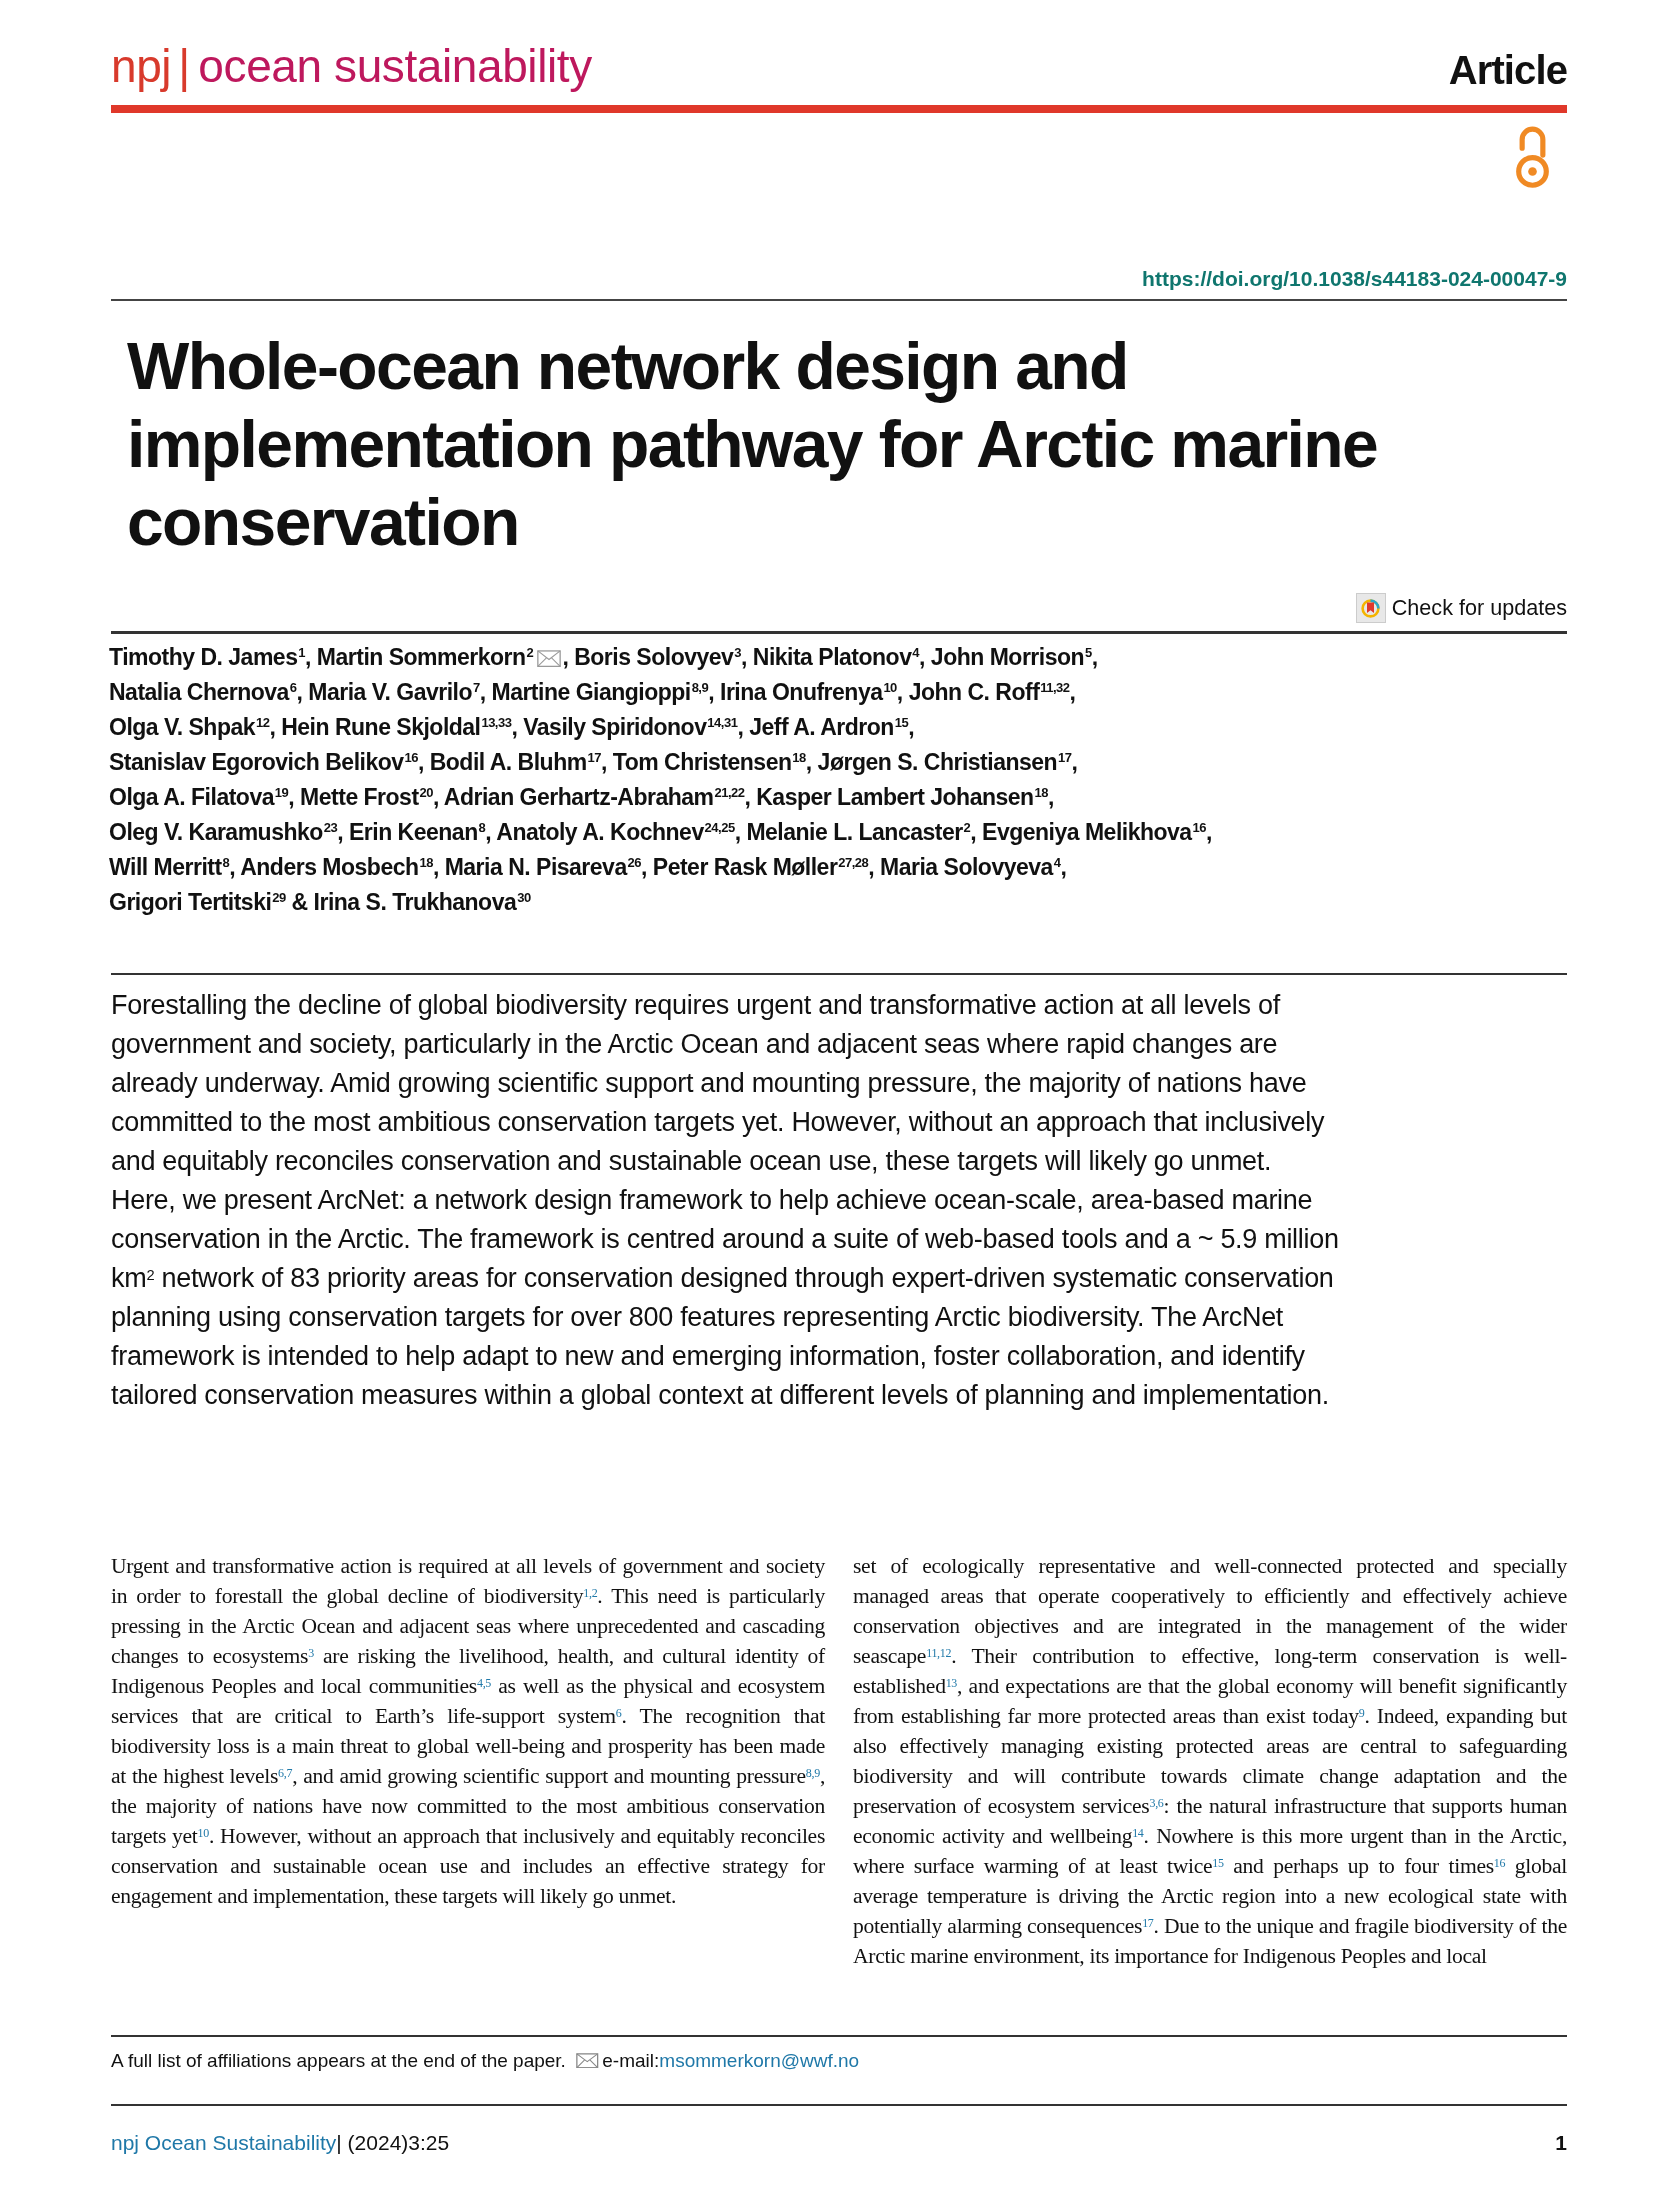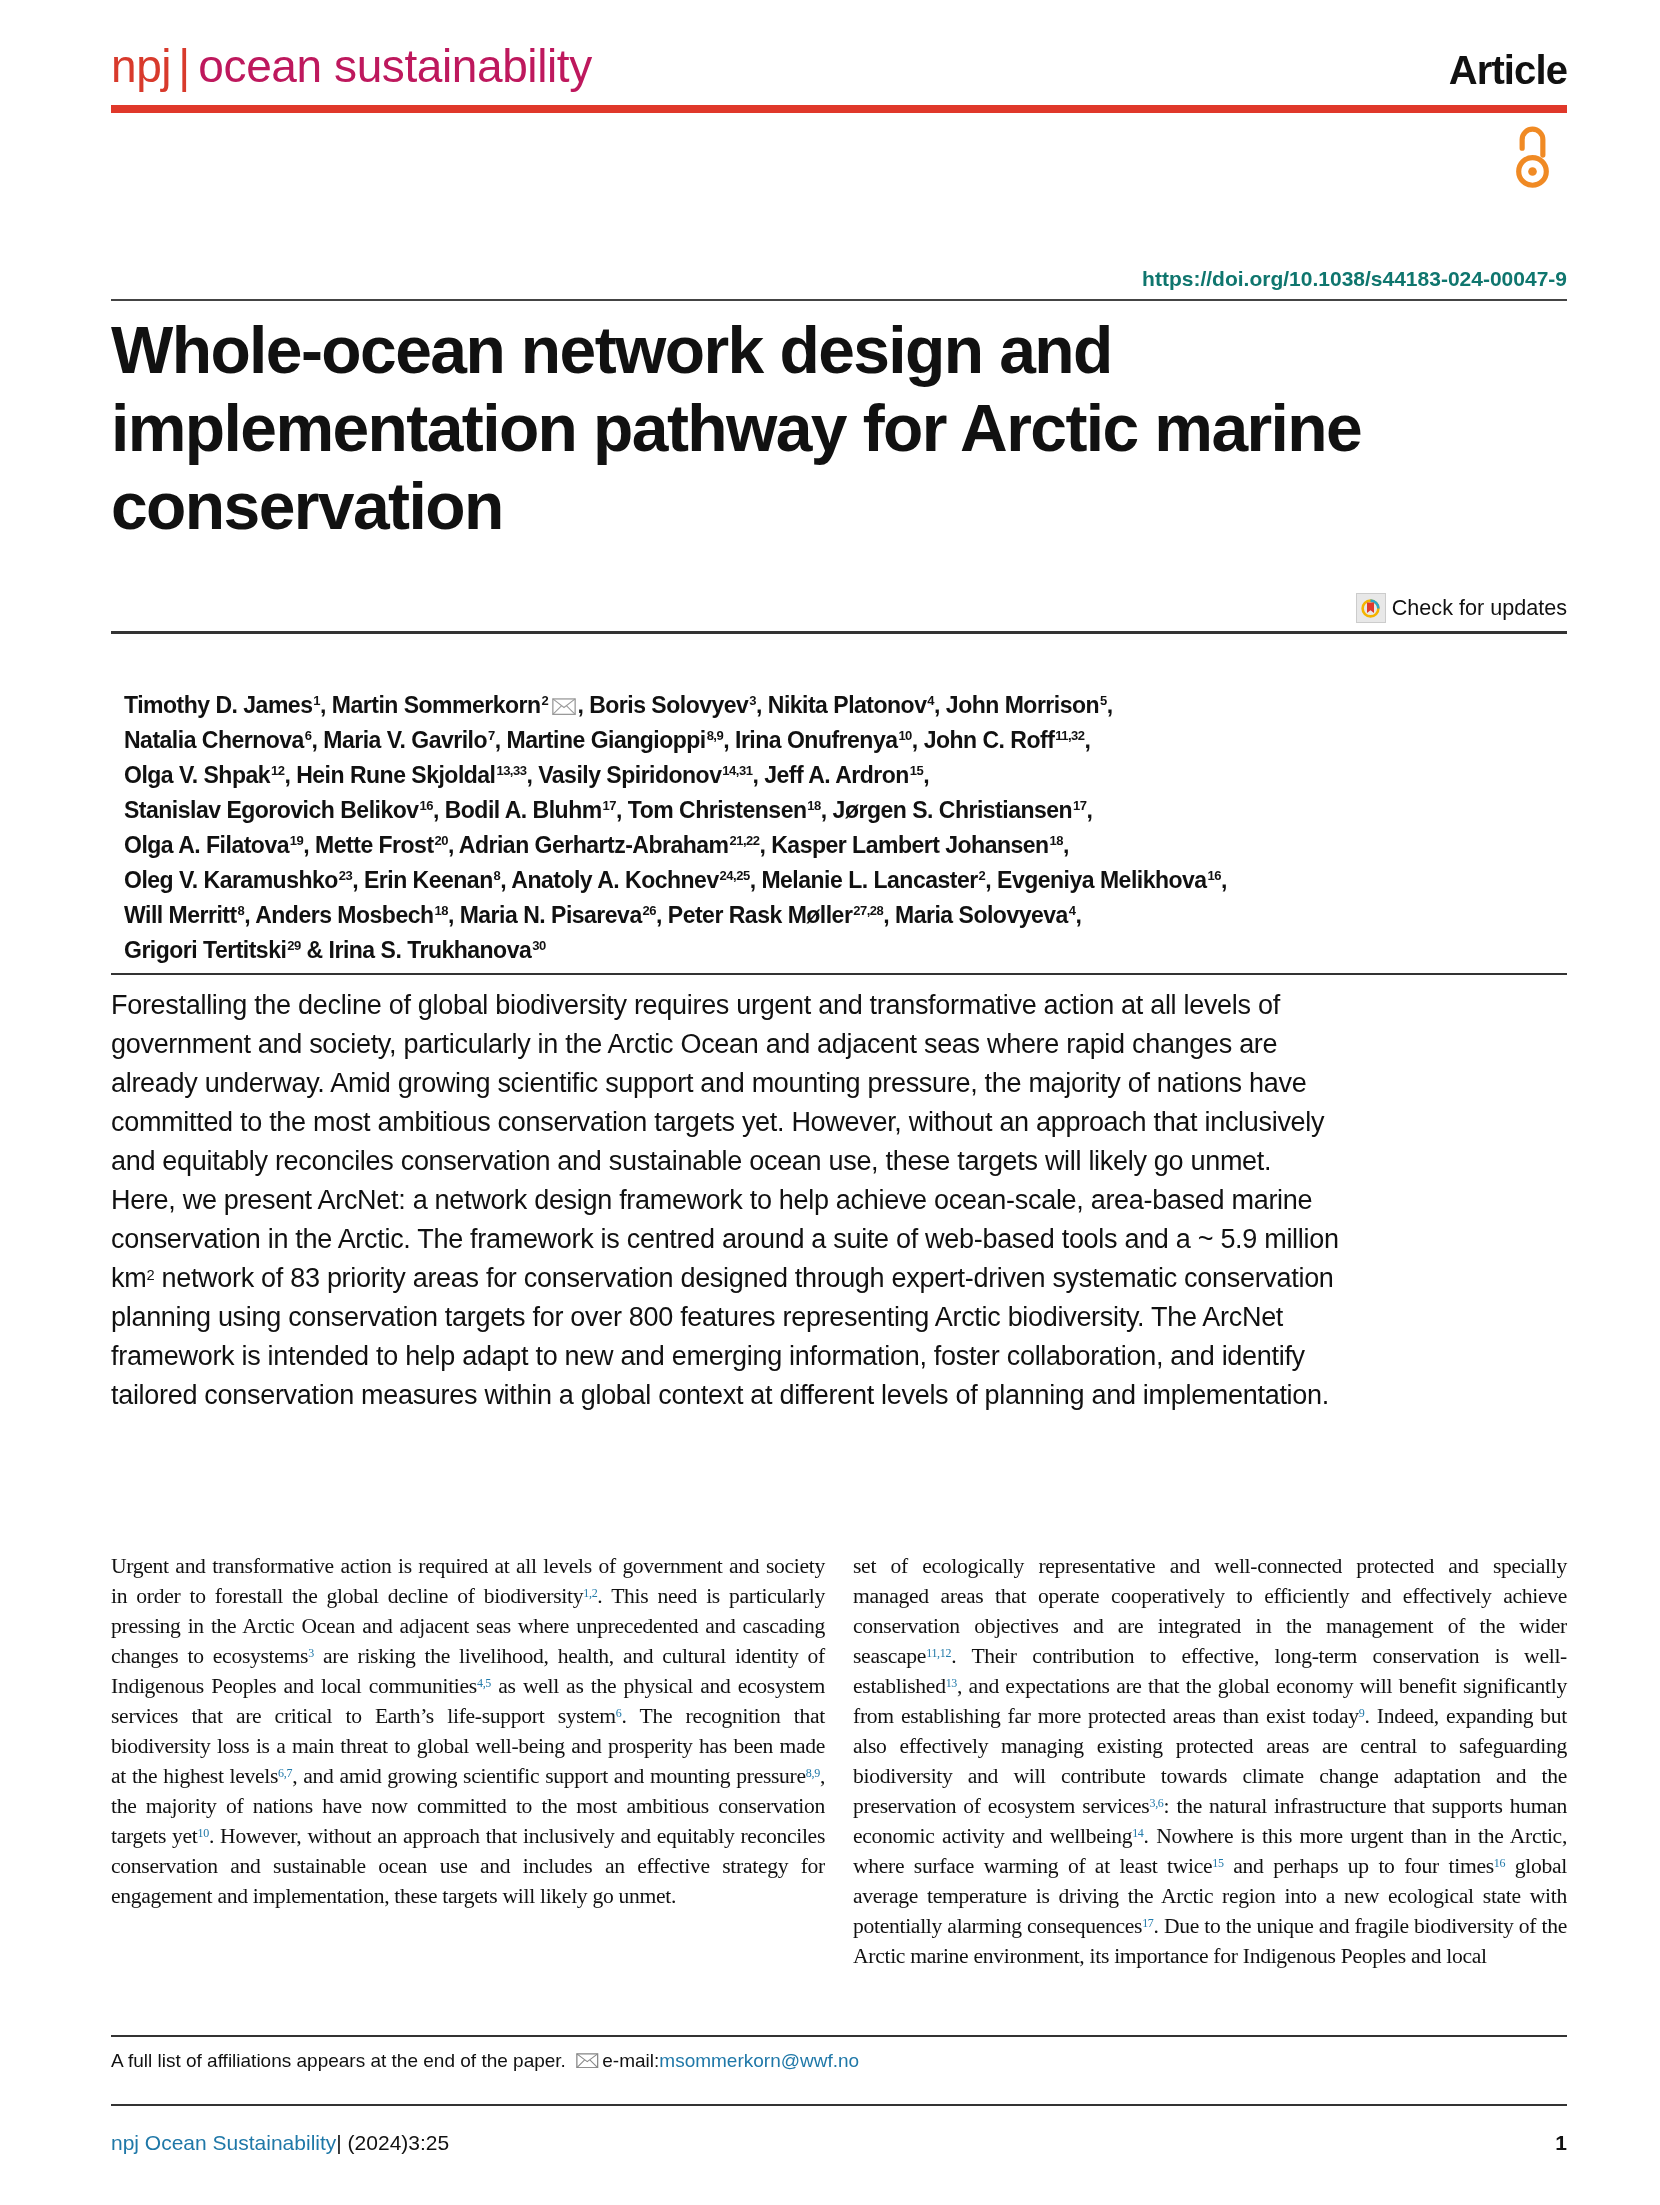--- a/index.html
+++ b/index.html
@@ -7,25 +7,25 @@
   .abs { position: absolute; }
   #journal { left: 111px; top: 43px; font-size: 46px; letter-spacing: -0.4px; white-space: nowrap; line-height: 1; }
   #journal .brand { color: #d83a2c; }
   #journal .sep { color: #d83a2c; margin: 0 8.6px 0 7px; font-weight: 300; }
   #journal .name { color: #be185d; }
   #article-type { right: 93px; top: 50px; font-size: 40px; font-weight: bold; letter-spacing: -0.9px; line-height: 1; }
   #top-rule { left: 111px; top: 105px; width: 1456px; height: 7.8px; background: #e0382a; }
   #oa-icon { left: 1515px; top: 124px; width: 35px; height: 69px; }
   #doi { right: 93px; top: 268px; font-size: 21px; color: #0f766e; font-weight: bold; line-height: 1; }
   #doi-rule { left: 111px; top: 299px; width: 1456px; height: 1.7px; background: #444; }
-  #title { left: 111px; top: 311px; width: 1470px; font-size: 66px; font-weight: bold; line-height: 78px; letter-spacing: -1.6px; margin: 0; }
+  #title { left: 111px; top: 311px; width: 1470px; font-size: 66px; font-weight: bold; line-height: 78px; letter-spacing: -1.6px; margin: 16px; }
   #cfu { right: 93px; top: 593px; display: flex; align-items: center; gap: 6px; font-size: 21.6px; line-height: 1; }
   #cfu .badge { width: 28px; height: 28px; background: #e8e8e8; border: 0.9px solid #ccc; display: flex; align-items: center; justify-content: center; }
   #authors-rule { left: 111px; top: 631px; width: 1456px; height: 2.6px; background: #333; }
-  #authors { left: 124px; top: 640px; width: 1349px; font-size: 23px; font-weight: bold; line-height: 35px; letter-spacing: -0.5px; margin-top: 48px; }
+  #authors { left: 109px; top: 640px; width: 1349px; font-size: 23px; font-weight: bold; line-height: 35px; letter-spacing: -0.5px; }
   #authors sup { font-size: 13px; font-weight: bold; vertical-align: top; position: relative; top: -5.2px; margin-left: 0.9px; }
   #authors .mail { display: inline-block; width: 24px; height: 17.3px; vertical-align: middle; margin: 0 1.7px 0 3.5px; }
   #abstract-rule { left: 111px; top: 973px; width: 1456px; height: 1.7px; background: #333; }
   #abstract { left: 111px; top: 986px; width: 1228px; font-size: 27px; line-height: 39px; letter-spacing: -0.3px; margin: 0; }
   #abstract sup { font-size: 14.7px; vertical-align: top; position: relative; top: -3.5px; }
   .col { top: 1551px; width: 714px; font-family: "Liberation Serif", serif; font-size: 21.6px; line-height: 30px; text-align: justify; letter-spacing: -0.3px; }
   .col p { margin: 0; }
   .col p.indent { text-indent: 48px; }
   .col sup { font-size: 12px; vertical-align: top; position: relative; top: -3.5px; color: #1f78a8; }
   #col-left { left: 111px; }

